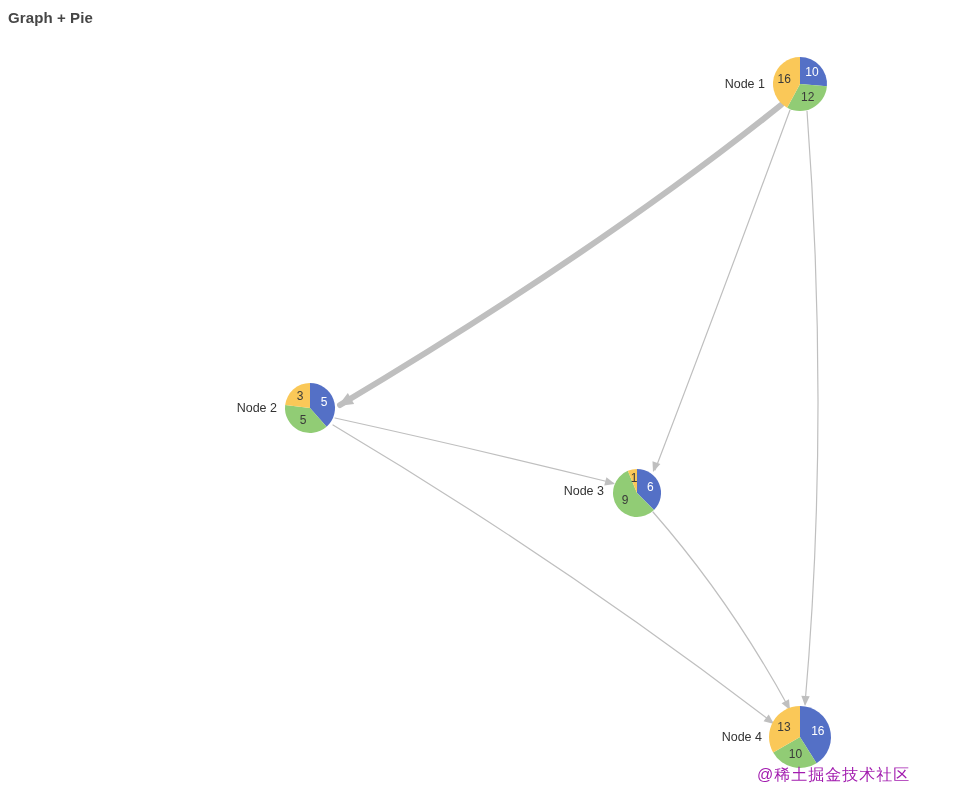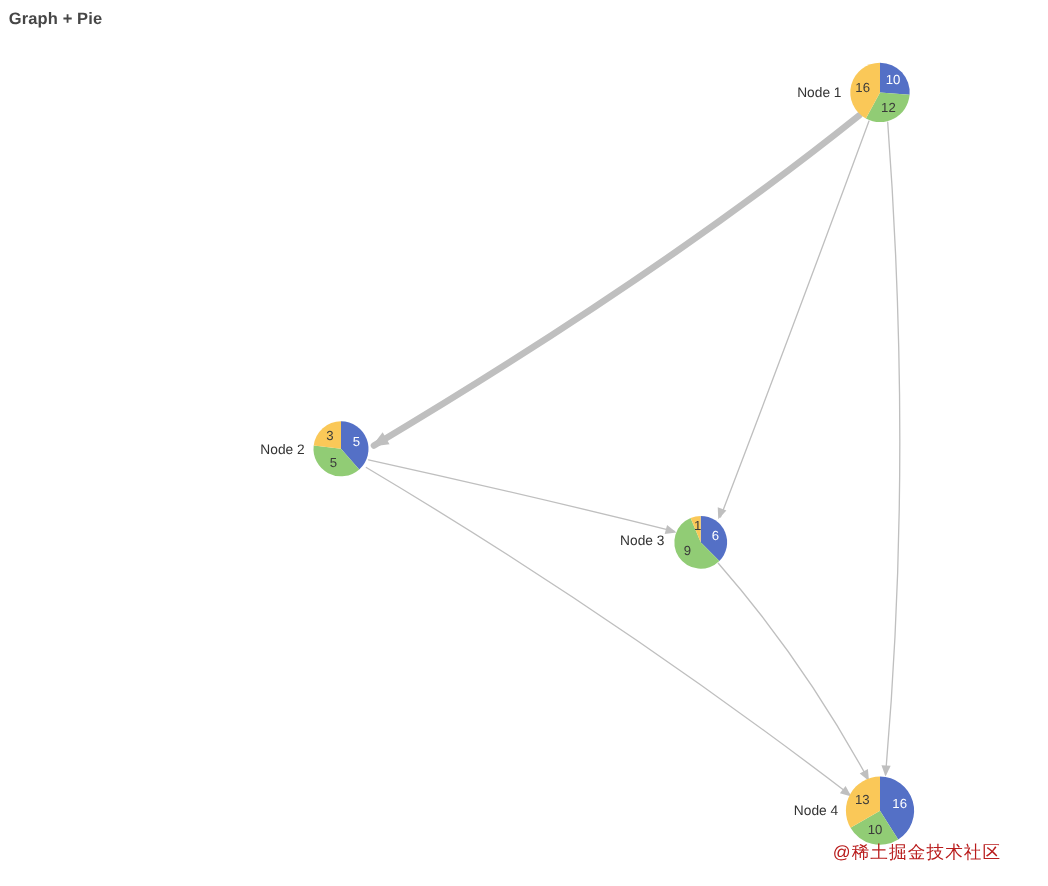--- a/index.html
+++ b/index.html
@@ -60,21 +60,21 @@
     stroke-linecap: round;
   }
   .arrow-head {
     fill: #bfbfbf;
   }
   #watermark {
     position: absolute;
     left: 757px;
     top: 765px;
     font-size: 16px;
-    color: #b91c1c;
+    color: #a21caf;
     font-family: "Liberation Sans", sans-serif;
     white-space: nowrap;
     letter-spacing: 1px;
   }
 </style>
 </head>
 <body>
 
 <div id="chart-root">
 

